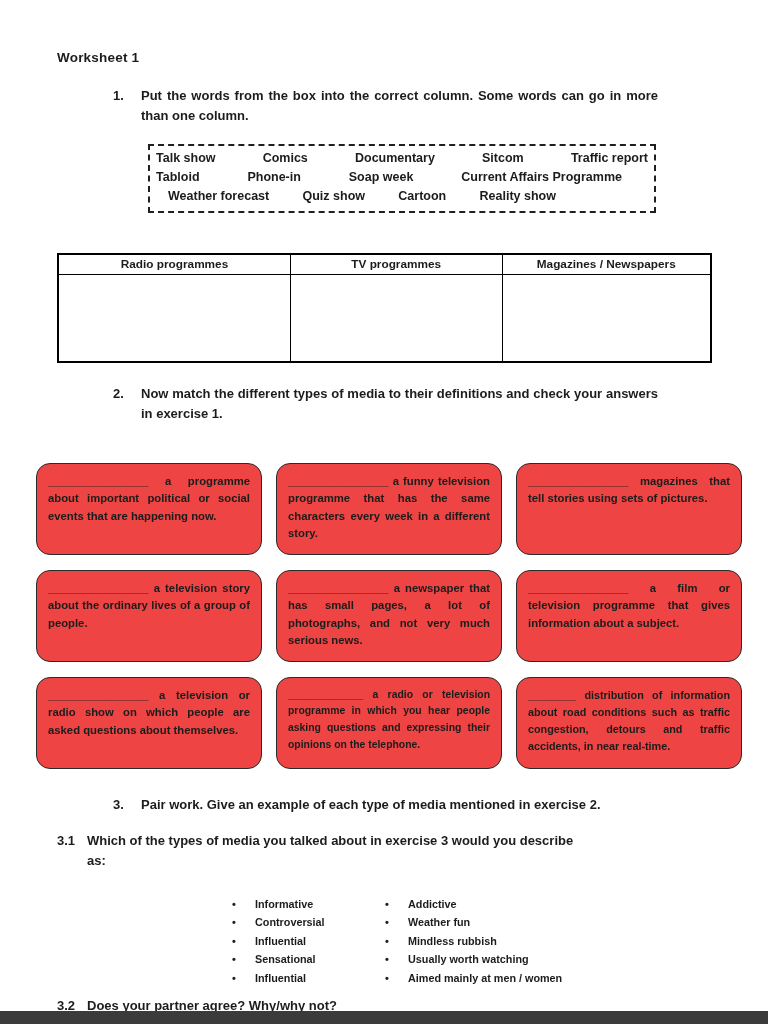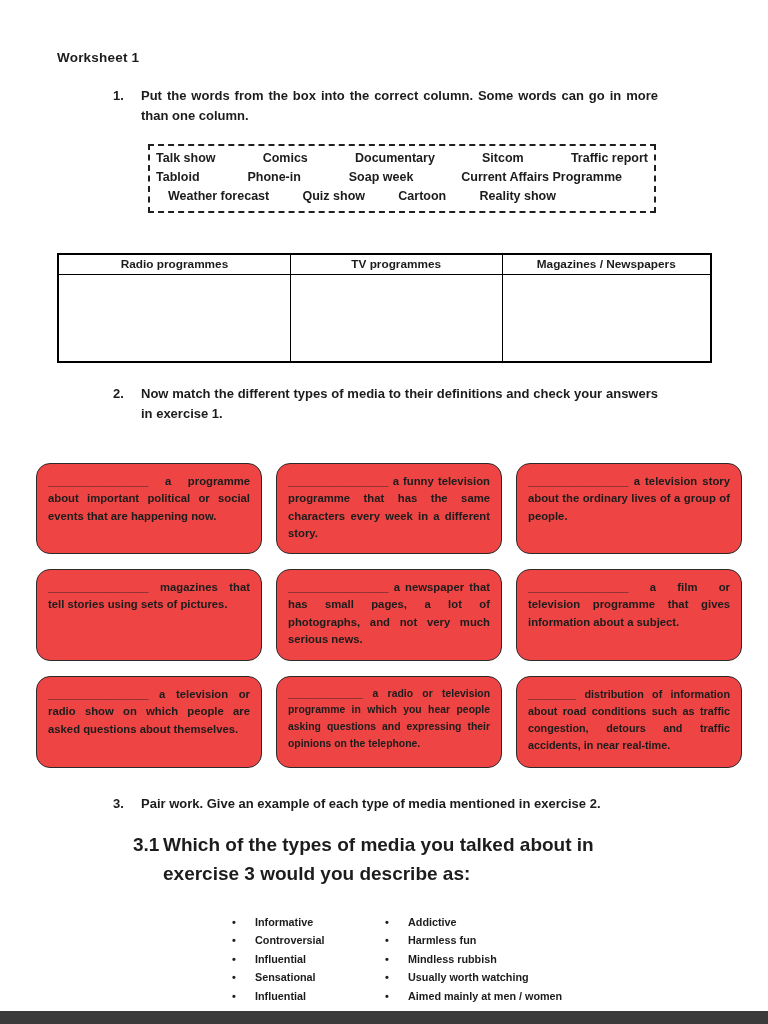--- a/index.html
+++ b/index.html
@@ -72,21 +72,21 @@
     text-align:justify;
     background:#ef4444;
   }
   .def-box.r1 { min-height:66px; }
   .def-box.r2 { min-height:71px; }
   .def-box.r3 { min-height:71px; }
   .def-box.small  { font-size:10.4px; line-height:1.62; }
   .def-box.small2 { font-size:10.8px; line-height:1.6; }
 
   
-  .sub-para { display:flex; font-size:19px; line-height:1.55; margin-left:76px; margin-top:16px; }
+  .sub-para { display:flex; font-size:13px; line-height:1.55; margin-top:16px; }
   .sub-para .num { width:30px; flex:none; }
   .sub-para .ptext { width:494px; }
 
   .bullet-cols { display:flex; margin-left:175px; margin-top:24px; }
   .bullet-col { list-style:none; margin:0; padding:0; }
   .bullet-col.left { width:153px; }
   .bullet-col li { display:flex; font-size:10.8px; line-height:18.5px; }
   .bullet-col .dot { width:23px; flex:none; font-size:11px; }
 
   .footer-bar {
@@ -147,22 +147,22 @@
 
   <div class="para">
     <span class="num">2.</span>
     <span class="ptext">Now match the different types of media to their definitions and check your answers in exercise 1.</span>
   </div>
 </div>
 
 <div class="def-grid">
   <div class="def-box r1">________________ a programme about important political or social events that are happening now.</div>
   <div class="def-box r1">________________ a funny television programme that has the same characters every week in a different story.</div>
+  <div class="def-box r2">________________ magazines that tell stories using sets of pictures.</div>
   <div class="def-box r1">________________ a television story about the ordinary lives of a group of people.</div>
-  <div class="def-box r2">________________ magazines that tell stories using sets of pictures.</div>
   <div class="def-box r2">________________ a newspaper that has small pages, a lot of photographs, and not very much serious news.</div>
   <div class="def-box r2">________________ a film or television programme that gives information about a subject.</div>
   <div class="def-box r3">________________ a television or radio show on which people are asked questions about themselves.</div>
   <div class="def-box r3 small">_____________ a radio or television programme in which you hear people asking questions and expressing their opinions on the telephone.</div>
   <div class="def-box r3 small2">________ distribution of information about road conditions such as traffic congestion, detours and traffic accidents, in near real-time.</div>
 </div>
 
 <div class="content">
 
   <div class="para" style="margin-top:26px">
@@ -198,21 +198,21 @@
           <span>Influential</span>
         </li>
     </ul>
     <ul class="bullet-col">
       <li>
           <span class="dot">•</span>
           <span>Addictive</span>
         </li>
       <li>
           <span class="dot">•</span>
-          <span>Harmless fun</span>
+          <span>Weather fun</span>
         </li>
       <li>
           <span class="dot">•</span>
           <span>Mindless rubbish</span>
         </li>
       <li>
           <span class="dot">•</span>
           <span>Usually worth watching</span>
         </li>
       <li>

